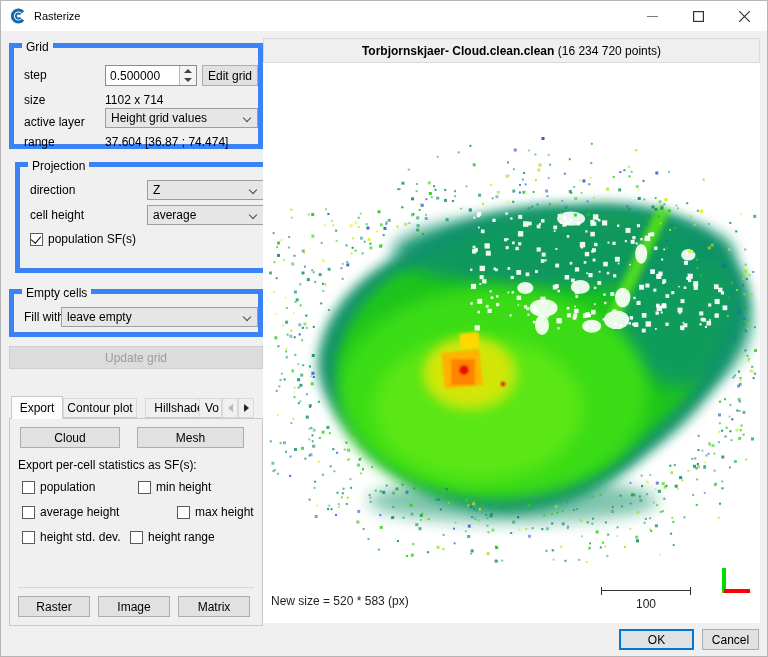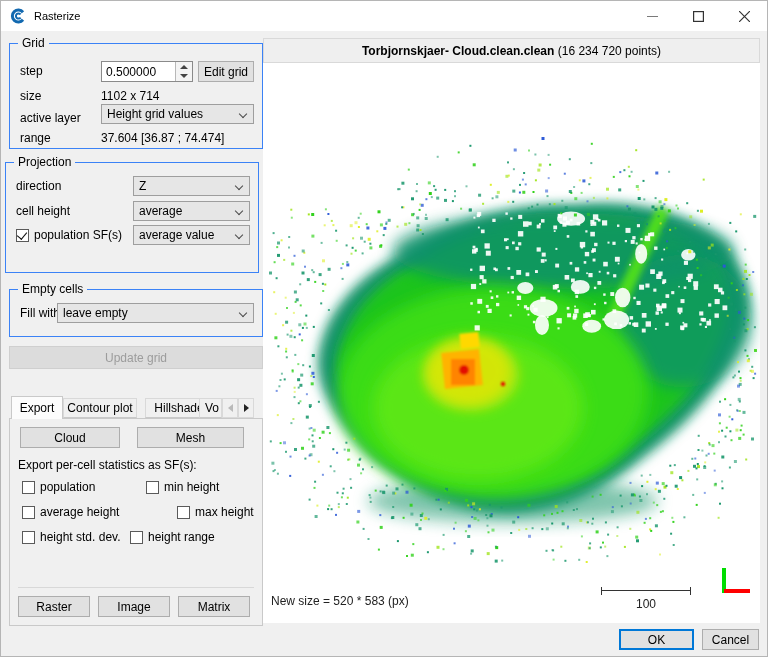--- a/index.html
+++ b/index.html
@@ -9,21 +9,21 @@
     font-family:"Liberation Sans",sans-serif;font-size:12px;color:#000;
     border:1px solid #b5b5b5;overflow:hidden;
   }
   
   .titlebar{position:absolute;left:0;top:0;right:0;height:30px;background:#ffffff;display:flex;align-items:center;}
   .app-icon{margin-left:9px;width:16px;height:16px;display:inline-block;}
   .title-text{margin-left:8px;font-size:11px;color:#000;}
   .win-controls{position:absolute;right:0;top:0;height:30px;display:flex;}
   .win-btn{width:46px;height:30px;display:flex;align-items:center;justify-content:center;background:transparent;border:none;}
   
-  .gb{position:absolute;border:1px solid #3b82f6;background:#f0f0f0;}
+  .gb{position:absolute;border:5px solid #3b82f6;background:#f0f0f0;}
   .gb-legend{position:absolute;top:-8px;left:8px;background:#f0f0f0;padding:0 4px;font-size:12px;}
   .lbl{position:absolute;height:20px;line-height:20px;white-space:nowrap;}
   .val{position:absolute;height:20px;line-height:20px;white-space:nowrap;}
   
   .spinbox{position:absolute;background:#fff;border:1px solid #8a8a8a;display:flex;}
   .spinbox input{flex:1;border:none;outline:none;padding:0 4px;font:12px "Liberation Sans",sans-serif;background:#fff;min-width:0;}
   .spin-arrows{width:17px;border-left:1px solid #b8b8b8;display:flex;flex-direction:column;}
   .spin-up,.spin-down{flex:1;display:flex;align-items:center;justify-content:center;background:#f4f4f4;}
   .tri-up{width:0;height:0;border-left:4px solid transparent;border-right:4px solid transparent;border-bottom:4px solid #444;}
   .tri-down{width:0;height:0;border-left:4px solid transparent;border-right:4px solid transparent;border-top:4px solid #444;}
@@ -110,40 +110,36 @@
     <span class="val" style="left:91px;top:42px;">1102 x 714</span>
     <div class="combo" style="left:91px;top:60px;width:153px;">
       <span>Height grid values</span>
       <span class="chev"></span>
     </div>
     <span class="lbl" style="left:10px;top:64px;">active layer</span>
     <span class="lbl" style="left:10px;top:84px;">range</span>
     <span class="val" style="left:91px;top:84px;">37.604 [36.87 ; 74.474]</span>
   </div>
 
-  <div class="gb" style="left:4px;top:161px;width:254px;height:111px;">
+  <div class="gb" style="left:14px;top:161px;width:254px;height:111px;">
     <span class="gb-legend">Projection</span>
     <span class="lbl" style="left:10px;top:13px;">direction</span>
     <div class="combo" style="left:127px;top:13px;width:117px;">
       <span>Z</span>
       <span class="chev"></span>
     </div>
     <span class="lbl" style="left:10px;top:38px;">cell height</span>
     <div class="combo" style="left:127px;top:38px;width:117px;">
       <span>average</span>
       <span class="chev"></span>
     </div>
     <label class="cb" style="left:10px;top:64px;">
       <span class="box checked"></span>
       <span class="cb-label">population SF(s)</span>
     </label>
-    <div class="combo" style="left:127px;top:62px;width:117px;">
-      <span>average value</span>
-      <span class="chev"></span>
-    </div>
   </div>
 
   <div class="gb" style="left:8px;top:288px;width:254px;height:48px;">
     <span class="gb-legend">Empty cells</span>
     <span class="lbl" style="left:10px;top:13px;">Fill with</span>
     <div class="combo" style="left:47px;top:13px;width:197px;text-align:right;">
       <span>leave empty</span>
       <span class="chev"></span>
     </div>
   </div>
@@ -162,21 +158,21 @@
     </div>
 
   <div class="tabpage">
     <button class="btn" style="left:10px;top:8px;width:100px;height:21px;">Cloud</button>
     <button class="btn" style="left:127px;top:8px;width:107px;height:21px;">Mesh</button>
     <span class="lbl" style="left:8px;top:36px;">Export per-cell statistics as SF(s):</span>
     <label class="cb" style="left:12px;top:60px;">
       <span class="box"></span>
       <span class="cb-label">population</span>
     </label>
-    <label class="cb" style="left:136px;top:60px;justify-content:space-between;">
+    <label class="cb" style="left:128px;top:60px;justify-content:space-between;">
       <span class="box"></span>
       <span class="cb-label">min height</span>
     </label>
     <label class="cb" style="left:12px;top:85px;">
       <span class="box"></span>
       <span class="cb-label">average height</span>
     </label>
     <label class="cb" style="left:120px;top:85px;padding-left:47px;">
       <span class="box"></span>
       <span class="cb-label">max height</span>

